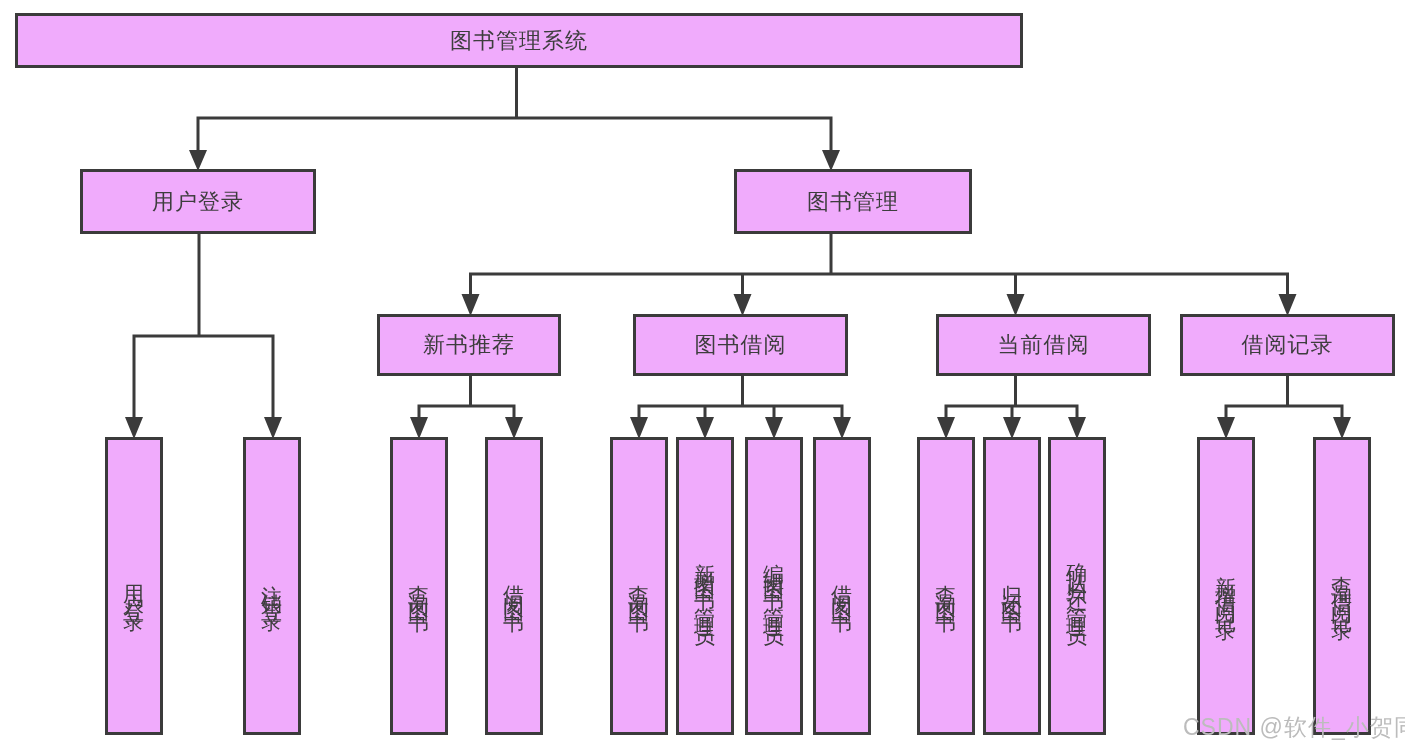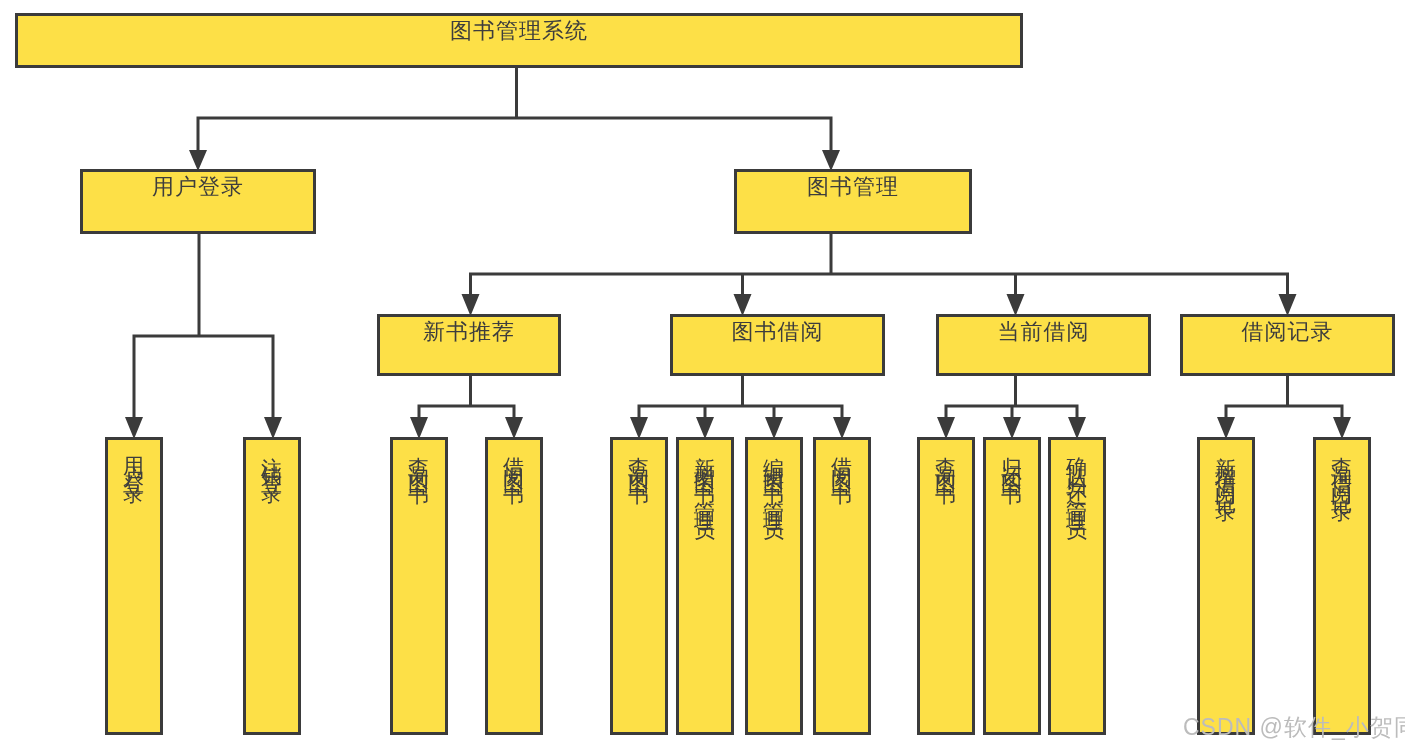--- a/index.html
+++ b/index.html
@@ -4,22 +4,22 @@
 <style>
   html,body{margin:0;padding:0;background:#ffffff;}
   .canvas{
     position:relative;width:1405px;height:747px;background:#ffffff;
     font-family:"Liberation Sans",sans-serif;overflow:hidden;color:#3a3a3a;
   }
   svg.connectors{position:absolute;left:0;top:0;width:1405px;height:747px;}
   .ln{stroke:#3b3b3b;stroke-width:3;fill:none;}
   .ah{fill:#3b3b3b;stroke:none;}
   .box{
-    position:absolute;box-sizing:border-box;border:3px solid #3b3b3b;background:#fde047;
-    display:flex;align-items:flex-start;justify-content:center;
+    position:absolute;box-sizing:border-box;border:3px solid #3b3b3b;background:#f0abfc;
+    display:flex;align-items:center;justify-content:center;
   }
   .hlabel{font-size:22px;letter-spacing:1px;white-space:nowrap;color:#3d3d3d;}
   .leaf{top:437px;width:58px;height:298px;}
   .vlabel{
     writing-mode:vertical-rl;text-orientation:mixed;
     font-size:21px;line-height:1;letter-spacing:9px;color:#3d3d3d;
   }
   .watermark{
     position:absolute;left:1183px;top:712px;font-size:23px;color:#bcbcbc;
     z-index:5;white-space:nowrap;letter-spacing:1px;
@@ -68,21 +68,21 @@
   <div class="box" style="left:80px;top:169px;width:236px;height:65px;">
     <span class="hlabel">用户登录</span>
   </div>
   <div class="box" style="left:712px;top:169px;width:238px;height:65px;margin-left:22px;">
     <span class="hlabel">图书管理</span>
   </div>
 
   <div class="box" style="left:363px;top:314px;width:184px;height:62px;margin-left:14px;">
     <span class="hlabel">新书推荐</span>
   </div>
-  <div class="box" style="left:670px;top:314px;width:215px;height:62px;">
+  <div class="box" style="left:633px;top:314px;width:215px;height:62px;">
     <span class="hlabel">图书借阅</span>
   </div>
   <div class="box" style="left:936px;top:314px;width:215px;height:62px;">
     <span class="hlabel">当前借阅</span>
   </div>
   <div class="box" style="left:1180px;top:314px;width:215px;height:62px;">
     <span class="hlabel">借阅记录</span>
   </div>
 
   <div class="box leaf" style="left:105px;">

